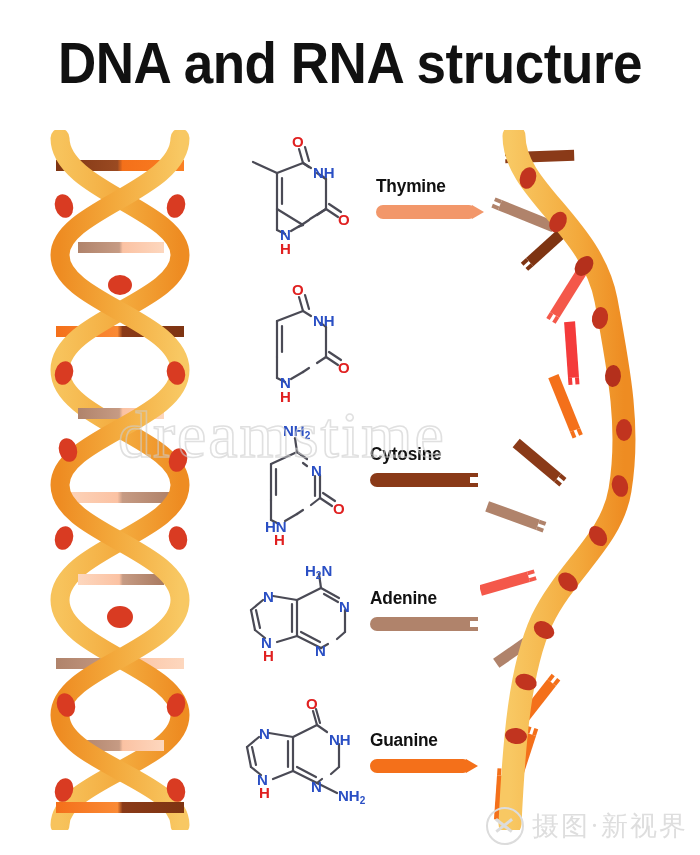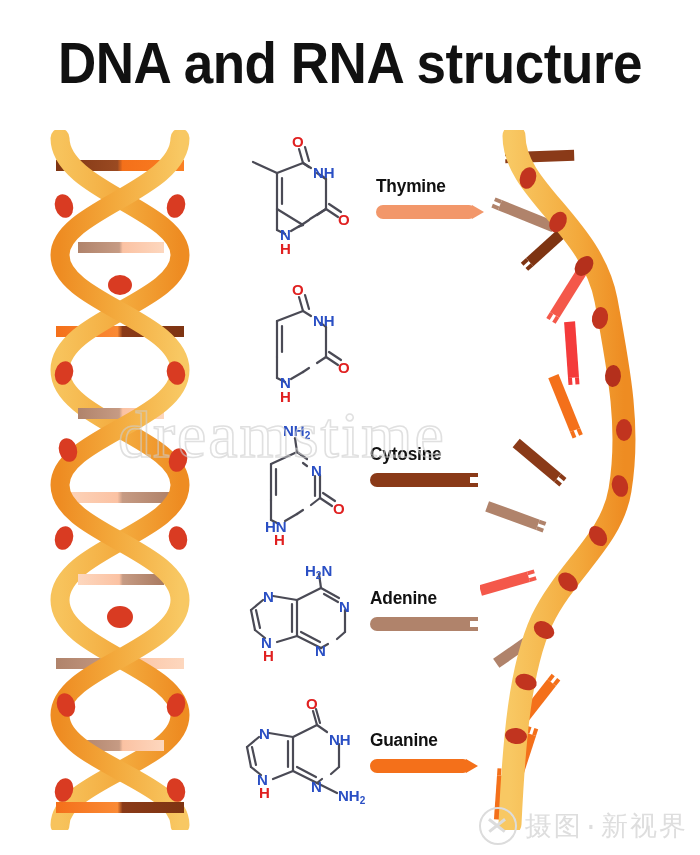--- a/index.html
+++ b/index.html
@@ -88,21 +88,21 @@
   .wm-brand .mark{
     width:34px;height:34px;border-radius:50%;
     border:2.5px solid #dcdcdc;position:relative;flex:0 0 auto;
   }
   .wm-brand .mark:before,.wm-brand .mark:after{
     content:"";position:absolute;background:#dcdcdc;
   }
   .wm-brand .mark:before{left:6px;top:15px;width:20px;height:2.5px;transform:rotate(-38deg);}
   .wm-brand .mark:after{left:6px;top:15px;width:20px;height:2.5px;transform:rotate(38deg);}
   .wm-brand .cn{
-    font-family:Liberation Mono, monospace;
+    font-family:Liberation Serif, serif;
     font-size:27px;letter-spacing:2px;color:#dedede;white-space:nowrap;
   }
 </style>
 </head>
 <body>
 
 <div id="stage">
 
   <div class="title">DNA and RNA structure</div>
 

